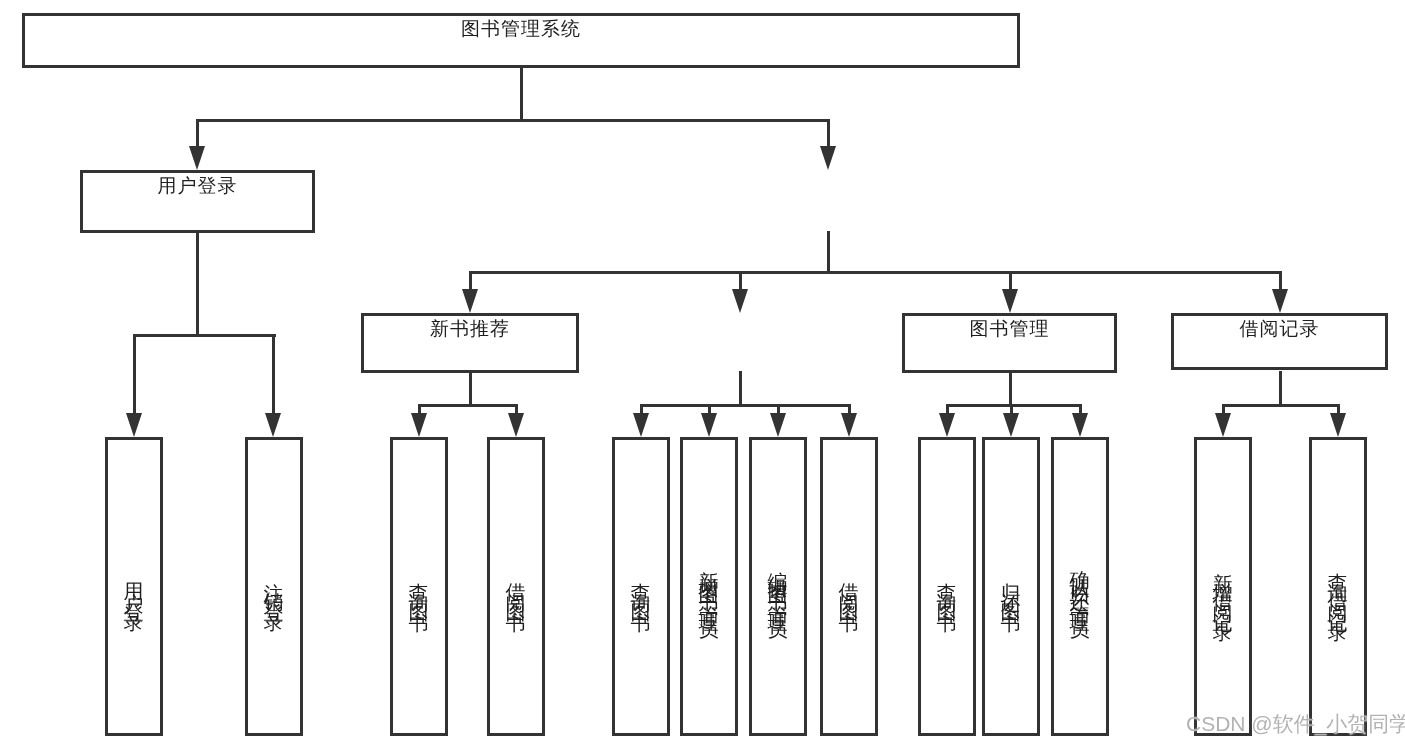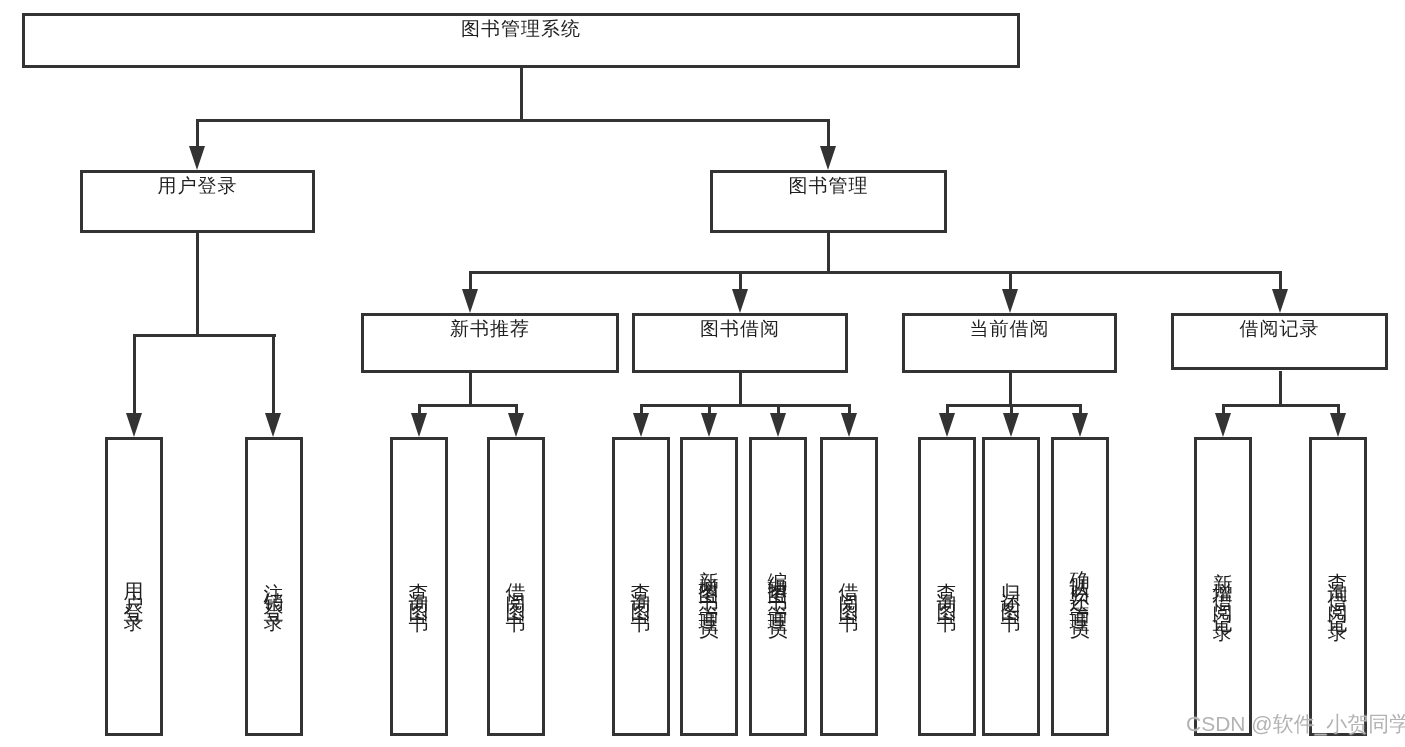--- a/index.html
+++ b/index.html
@@ -125,32 +125,26 @@
   <div class="vline" style="left:1337px;top:404px;height:12px"></div>
   <div class="arr" style="left:1330px;top:413px"></div>
 
   <div class="hbox" style="left:22px;top:13px;width:998px;height:55px">
     <span class="lbl">图书管理系统</span>
   </div>
 
   <div class="hbox" style="left:80px;top:170px;width:235px;height:63px">
     <span class="lbl">用户登录</span>
   </div>
-  <div class="hbox" style="left:710px;top:170px;width:237px;height:63px">
-    <span class="lbl">图书管理</span>
-  </div>
 
-  <div class="hbox" style="left:361px;top:313px;width:258px;height:60px">
+  <div class="hbox" style="left:361px;top:313px;width:218px;height:60px">
     <span class="lbl">新书推荐</span>
   </div>
-  <div class="hbox" style="left:632px;top:313px;width:216px;height:60px">
-    <span class="lbl">图书借阅</span>
-  </div>
   <div class="hbox" style="left:902px;top:313px;width:215px;height:60px">
-    <span class="lbl">当前借阅</span>
+    <span class="lbl">图书管理</span>
   </div>
   <div class="hbox" style="left:1171px;top:313px;width:217px;height:57px">
     <span class="lbl">借阅记录</span>
   </div>
 
   <div class="vbox" style="left:105px">
     <span class="vlbl">用户登录</span>
   </div>
   <div class="vbox" style="left:245px">
     <span class="vlbl">注销登录</span>

